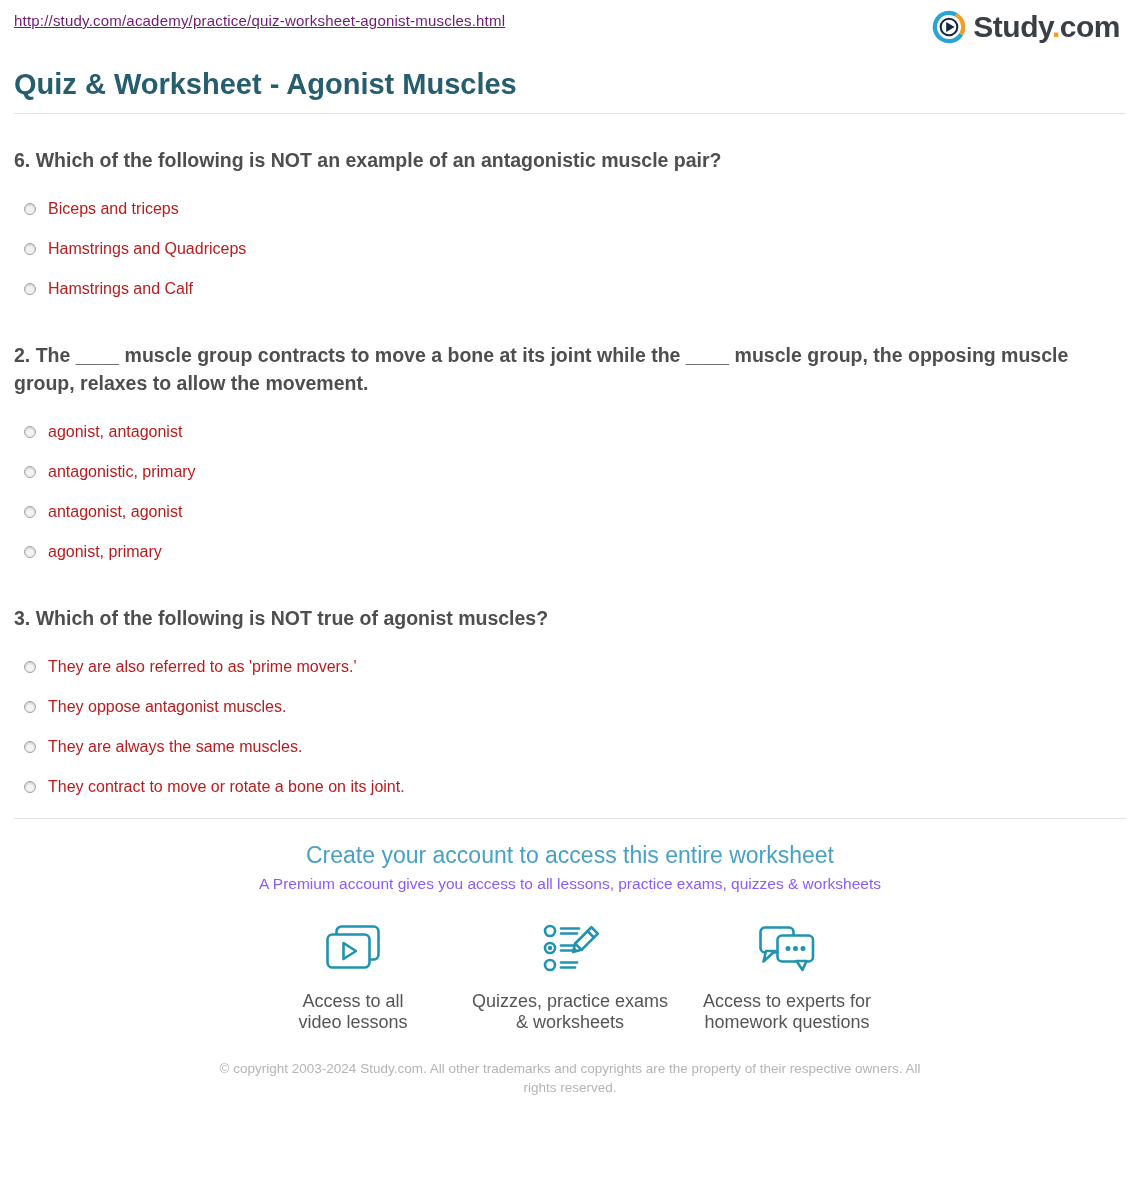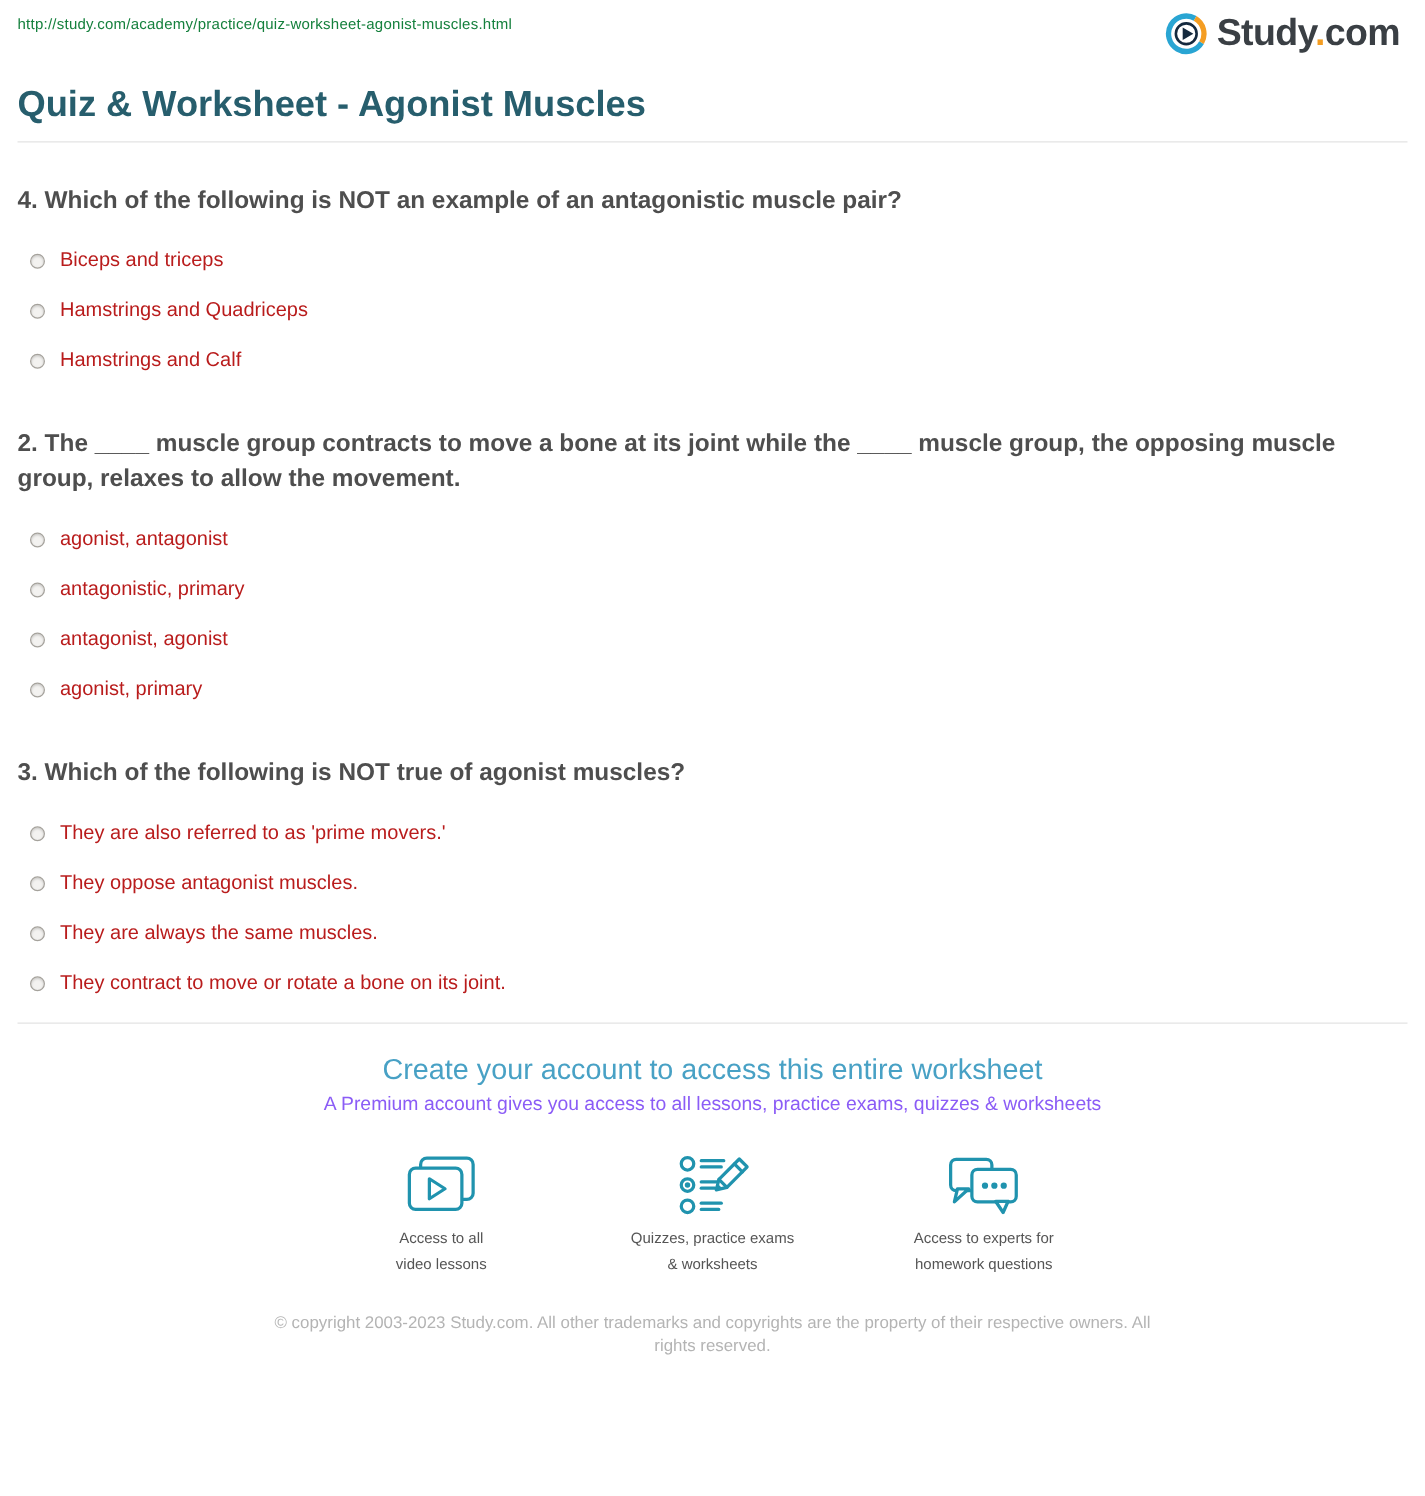--- a/index.html
+++ b/index.html
@@ -9,21 +9,21 @@
   }
   *{box-sizing:border-box;}
   html,body{margin:0;padding:0;}
   body{
     width:1140px;height:1197px;background:#fff;overflow:hidden;
     font-family:"Liberation Sans","DejaVu Sans",sans-serif;color:var(--text_gray);
   }
   .page{padding:0 14px;}
   
   .topbar{display:flex;justify-content:space-between;align-items:flex-start;padding-top:10px;height:50px;}
-  .url{font-size:12px;color:#15803d;padding-top:2px;letter-spacing:.2px;}
+  .url{font-size:15px;color:#701a75;padding-top:2px;letter-spacing:.2px;text-decoration:underline;}
   .logo{display:flex;align-items:center;gap:7px;cursor:pointer;margin-right:6px;}
   .logo-text{font-size:30px;font-weight:bold;color:#3a3f44;letter-spacing:-.5px;line-height:34px;text-align:right;}
   .logo-dot{color:var(--logo_orange);}
   
   .title{margin:16px 0 0 0;font-size:29px;line-height:36px;font-weight:bold;color:var(--title_teal);}
   .divider{border:none;border-top:1px solid var(--divider_gray);margin:11px 0 0 0;}
   
   .question{margin-top:32px;}
   .question h2{margin:0;font-size:19.5px;line-height:28px;font-weight:bold;color:#4e4e4e;}
   .options{margin-top:15px;}
@@ -34,21 +34,21 @@
     box-shadow:inset 0 1px 2px rgba(0,0,0,.18);
   }
   .option-label{margin-left:12px;font-size:16px;color:#b91c1c;}
   
   .cta{text-align:center;padding-top:22px;}
   .cta h3{margin:0;font-size:23px;line-height:28px;font-weight:normal;color:var(--cta_blue);}
   .cta .sub{margin:6px 0 0 0;font-size:15.5px;color:#8b5cf6;}
   .features{display:flex;justify-content:center;margin-top:28px;}
   .feature{width:217px;text-align:center;}
   .feature .icon-box{height:54px;display:flex;align-items:center;justify-content:center;}
-  .feature-label{margin-top:5px;font-size:12px;line-height:20.5px;color:#555;}
+  .feature-label{margin-top:16px;font-size:18px;line-height:20.5px;color:#555;}
   svg.tealicon{stroke:var(--icon_teal);fill:none;stroke-width:2.6;stroke-linecap:round;stroke-linejoin:round;}
   svg.tealicon .fillteal{fill:var(--icon_teal);stroke:none;}
   svg.tealicon .whitefill{fill:#fff;}
   
   .footer{margin-top:27px;text-align:center;}
   .footer p{margin:0 auto;max-width:715px;font-size:13.5px;line-height:19px;color:var(--footer_gray);}
 </style>
 </head>
 <body>
 
@@ -64,21 +64,21 @@
         <path d="M15 12.8 L24 18 L15 23.2 Z" style="fill:var(--logo_navy)"></path>
       </svg>
       <span class="logo-text"><span>Study</span><span class="logo-dot">.</span><span>com</span></span>
     </div>
   </header>
 
   <h1 class="title">Quiz &amp; Worksheet - Agonist Muscles</h1>
   <hr class="divider">
 
   <section class="question">
-    <h2>4. Which of the following is NOT an example of an antagonistic muscle pair?</h2>
+    <h2>6. Which of the following is NOT an example of an antagonistic muscle pair?</h2>
     <div class="options">
       <div class="option">
         <span class="radio"></span>
         <span class="option-label">Biceps and triceps</span>
       </div>
       <div class="option">
         <span class="radio"></span>
         <span class="option-label">Hamstrings and Quadriceps</span>
       </div>
       <div class="option">
@@ -196,16 +196,16 @@
         <div class="feature-label">
           <div>Access to experts for</div>
           <div>homework questions</div>
         </div>
       </div>
 
     </div>
   </section>
 
   <footer class="footer">
-    <p>© copyright 2003-2023 Study.com. All other trademarks and copyrights are the property of their respective owners. All rights reserved.</p>
+    <p>© copyright 2003-2024 Study.com. All other trademarks and copyrights are the property of their respective owners. All rights reserved.</p>
   </footer>
 
 </div>
 
 </body></html>

